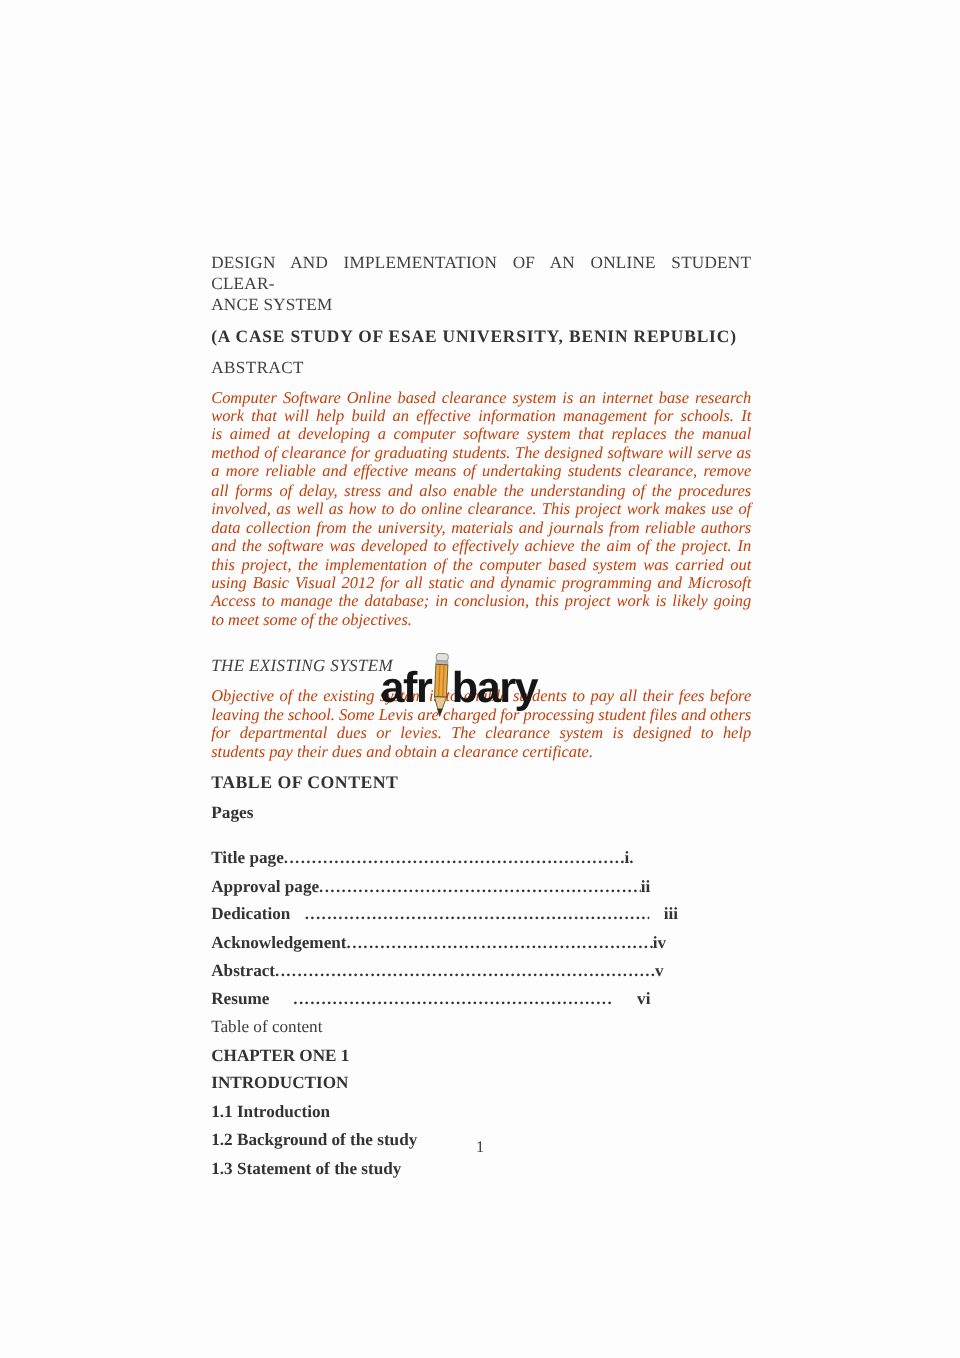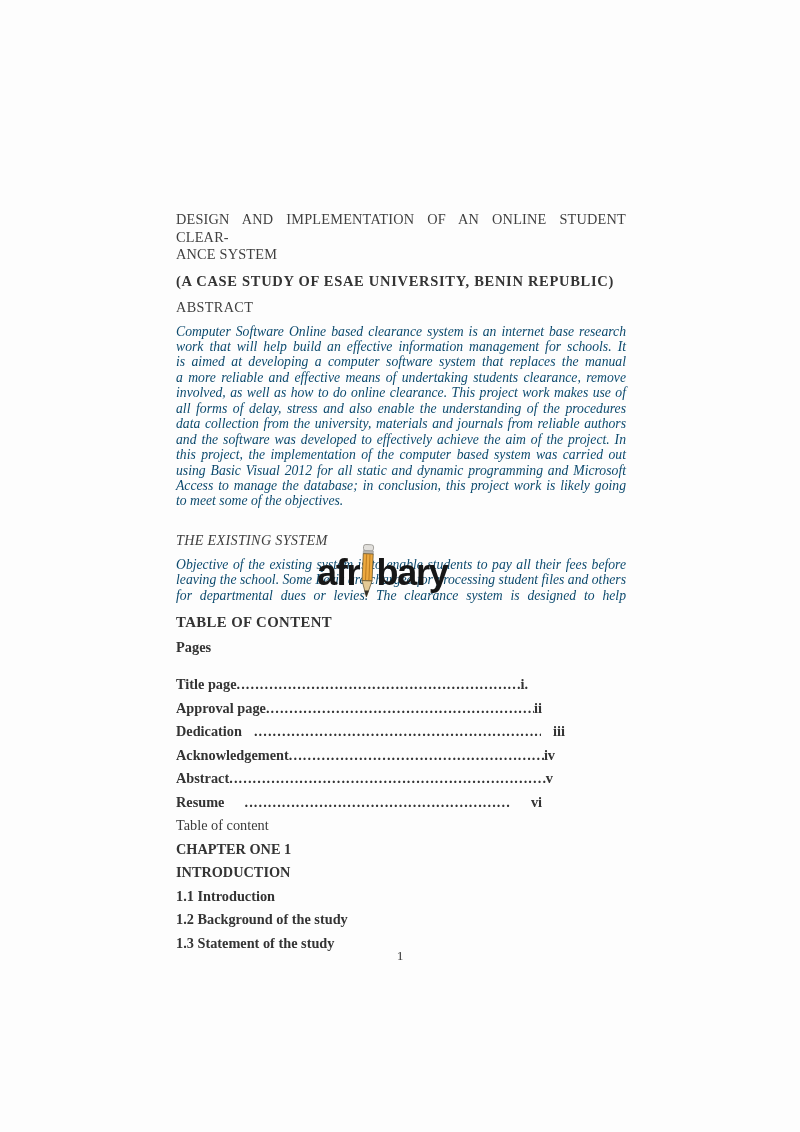--- a/index.html
+++ b/index.html
@@ -16,21 +16,21 @@
     left: 176px; top: 211px;
     width: 450px;
   }
   
   .jl   { text-align: justify; text-align-last: justify; }
   .jlast{ text-align: left; }
 
   .doc-title { font-size: 14.3px; line-height: 17.5px; letter-spacing: 0.2px; color: #404040; }
   .subtitle  { font-weight: bold; font-size: 14.5px; letter-spacing: 0.7px; margin-top: 9px; color: #343434; }
   .h-caps    { font-size: 14.2px; letter-spacing: 0.4px; margin-top: 9px; color: #404040; }
-  .para      { font-style: italic; font-size: 13.7px; line-height: 15.45px; margin-top: 8px; color: #0c4a6e; }
+  .para      { font-style: italic; font-size: 13.7px; line-height: 15.45px; margin-top: 8px; color: #c2410c; }
   .h-existing{ font-style: italic; font-size: 14.2px; letter-spacing: 0.3px; margin-top: 23px; color: #404040; }
 
   .toc-heading { font-weight: bold; font-size: 14.8px; letter-spacing: 0.4px; margin-top: 11px; color: #333; }
   .toc-pages   { font-weight: bold; font-size: 14.4px; margin-top: 8px; color: #333; }
   .toc-row {
     display: flex; align-items: baseline;
     font-weight: bold; font-size: 14.3px;
     line-height: 16.5px; margin-top: 7px; color: #333;
   }
   .toc-row .lbl  { flex: 0 0 auto; }
@@ -79,37 +79,39 @@
   </div>
 
   <div class="subtitle">(A CASE STUDY OF ESAE UNIVERSITY, BENIN REPUBLIC)</div>
 
   <div class="h-caps">ABSTRACT</div>
 
   <div class="para">
     <div class="jl">Computer Software Online based clearance system is an internet base research</div>
     <div class="jl">work that will help build an effective information management for schools. It</div>
     <div class="jl">is aimed at developing a computer software system that replaces the manual</div>
+    <div class="jl">method of clearance for graduating students. The designed software will serve as</div>
     <div class="jl">a more reliable and effective means of undertaking students clearance, remove</div>
+    <div class="jl">all forms of delay, stress and also enable the understanding of the procedures</div>
     <div class="jl">involved, as well as how to do online clearance. This project work makes use of</div>
-    <div class="jl">all forms of delay, stress and also enable the understanding of the procedures</div>
     <div class="jl">data collection from the university, materials and journals from reliable authors</div>
     <div class="jl">and the software was developed to effectively achieve the aim of the project. In</div>
     <div class="jl">this project, the implementation of the computer based system was carried out</div>
     <div class="jl">using Basic Visual 2012 for all static and dynamic programming and Microsoft</div>
     <div class="jl">Access to manage the database; in conclusion, this project work is likely going</div>
     <div class="jlast">to meet some of the objectives.</div>
   </div>
 
   <div class="h-existing">THE EXISTING SYSTEM</div>
 
   <div class="para">
     <div class="jl">Objective of the existing system is to enable students to pay all their fees before</div>
     <div class="jl">leaving the school. Some Levis are charged for processing student files and others</div>
     <div class="jl">for departmental dues or levies. The clearance system is designed to help</div>
+    <div class="jlast">students pay their dues and obtain a clearance certificate.</div>
   </div>
 
   <div class="toc-heading">TABLE OF CONTENT</div>
   <div class="toc-pages">Pages</div>
 
   <div class="toc-row w1">
     <span class="lbl">Title page</span>
       <span class="leader">..........................................................................................................................................................</span>
       <span class="pg">i.</span>
   </div>

